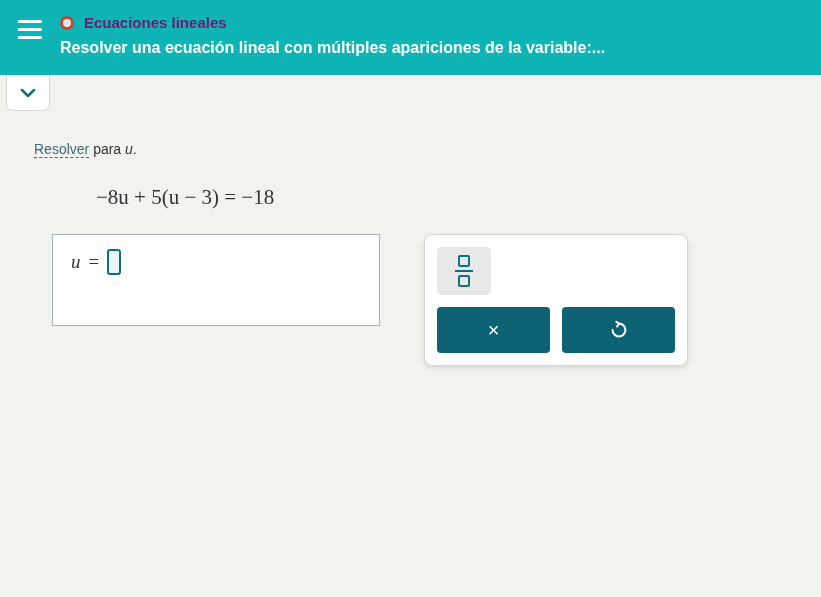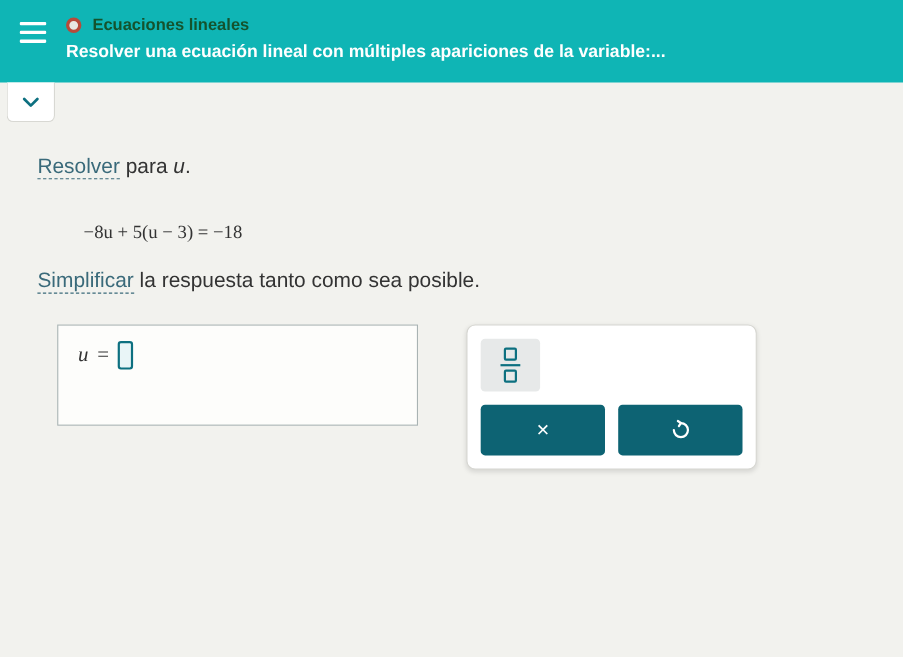--- a/index.html
+++ b/index.html
@@ -30,35 +30,35 @@
       background: #ffffff;
       border-radius: 1px;
     }
     .header-texts { display: flex; flex-direction: column; gap: 8px; }
     .topic-row { display: flex; align-items: center; gap: 10px; }
     .dot-indicator {
       width: 14px; height: 14px; border-radius: 50%;
       border: 3px solid #b84a3a;
       background: #e8e8e3;
     }
-    .topic-label { color: #14532d; font-size: 15px; font-weight: 600; }
+    .topic-label { color: #701a75; font-size: 15px; font-weight: 600; }
     .lesson-title { color: #ffffff; font-size: 16px; font-weight: 700; }
     .collapse-tab {
       width: 44px; height: 36px; background: #ffffff;
       border: 1px solid #d8d8d3; border-top: none;
       border-radius: 0 0 6px 6px;
       display: flex; align-items: center; justify-content: center;
       margin-left: 6px; cursor: pointer;
     }
     .content { padding: 30px 34px; }
-    .prompt-line { font-size: 19px; color: #333; margin-bottom: 38px; }
+    .prompt-line { font-size: 14px; color: #333; margin-bottom: 28px; }
     .term { color: #3a6a7a; border-bottom: 1px dashed #3a6a7a; cursor: help; }
     .var { font-style: italic; }
     .equation {
-      font-size: 17px; color: #333; margin: 0 0 24px 42px;
+      font-size: 21px; color: #333; margin: 0 0 24px 62px;
       font-family: 'Times New Roman', serif;
     }
     .simplify-line { font-size: 19px; color: #333; margin-bottom: 28px; }
     .work-row { display: flex; gap: 44px; align-items: flex-start; margin-left: 18px; }
     .answer-box {
       width: 328px; height: 92px; border: 1px solid #a9b3b3;
       background: #fdfdfb; padding: 14px 18px;
     }
     .answer-inner { display: flex; align-items: center; gap: 8px; font-size: 19px; font-family: 'Times New Roman', serif; font-style: italic; color: #333; }
     .input-slot {
@@ -114,23 +114,20 @@
 </div>
 
 <div class="content">
 
   <div class="prompt-line">
     <span class="term">Resolver</span><span> para </span><span class="var">u</span><span>.</span>
   </div>
 
   <div class="equation">−8u + 5(u − 3) = −18</div>
 
-  <div class="simplify-line">
-    <span class="term">Simplificar</span><span> la respuesta tanto como sea posible.</span>
-  </div>
 
   <div class="work-row">
     <div class="answer-box">
       <div class="answer-inner">
         <span>u</span>
         <span style="font-style:normal">=</span>
         <span class="input-slot"></span>
       </div>
     </div>
 

